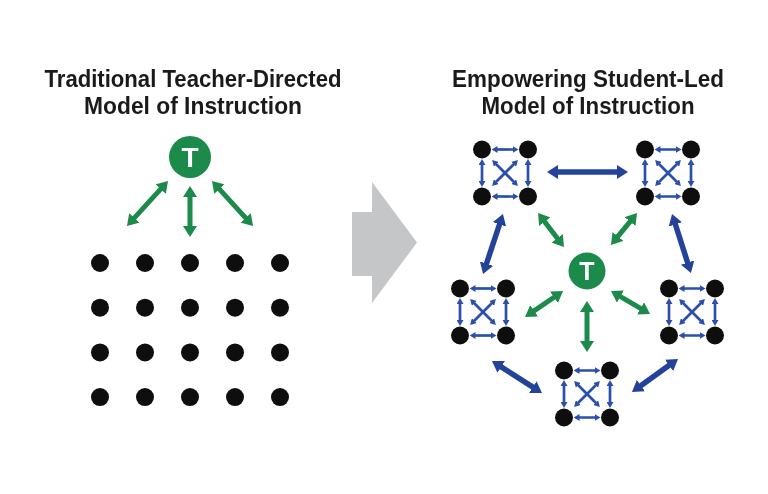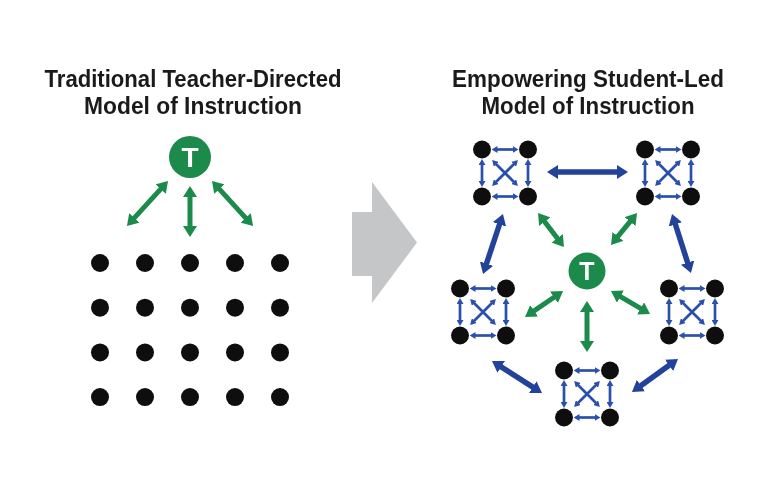--- a/index.html
+++ b/index.html
@@ -1,17 +1,17 @@
 <!DOCTYPE html>
 <html style="--teacher-green: #1b8a4a; --network-blue: #23429a; --intra-group-blue: #2b50ac; --student-black: #0e0e0e; --transform-gray: #c5c6c8; --title-text: #1a1a1a;"><head>
 <meta charset="utf-8">
 <style>
   html,body{margin:0;padding:0;background:#ffffff;}
   .stage{position:relative;width:768px;height:494px;background:#ffffff;overflow:hidden;
-         font-family:"Liberation Sans", sans-serif;}
+         font-family:"Liberation Sans", sans-serif;border-radius:25px;}
   svg{display:block;}
   .title{fill:var(--title-text,#1a1a1a);font-weight:bold;font-size:24px;
          font-family:"Liberation Sans", sans-serif;text-anchor:middle;}
   .tcirc{fill:var(--teacher-green,#1b8a4a);}
   .tlabel{fill:#ffffff;font-weight:bold;text-anchor:middle;
           font-family:"Liberation Sans", sans-serif;}
   .ga{stroke:var(--teacher-green,#1b8a4a);stroke-width:5;fill:none;}
   .ba{stroke:var(--network-blue,#23429a);stroke-width:5.5;fill:none;}
   .ia{stroke:var(--intra-group-blue,#2b50ac);stroke-width:2.7;fill:none;}
   .dot,.cdot{fill:var(--student-black,#0e0e0e);}

